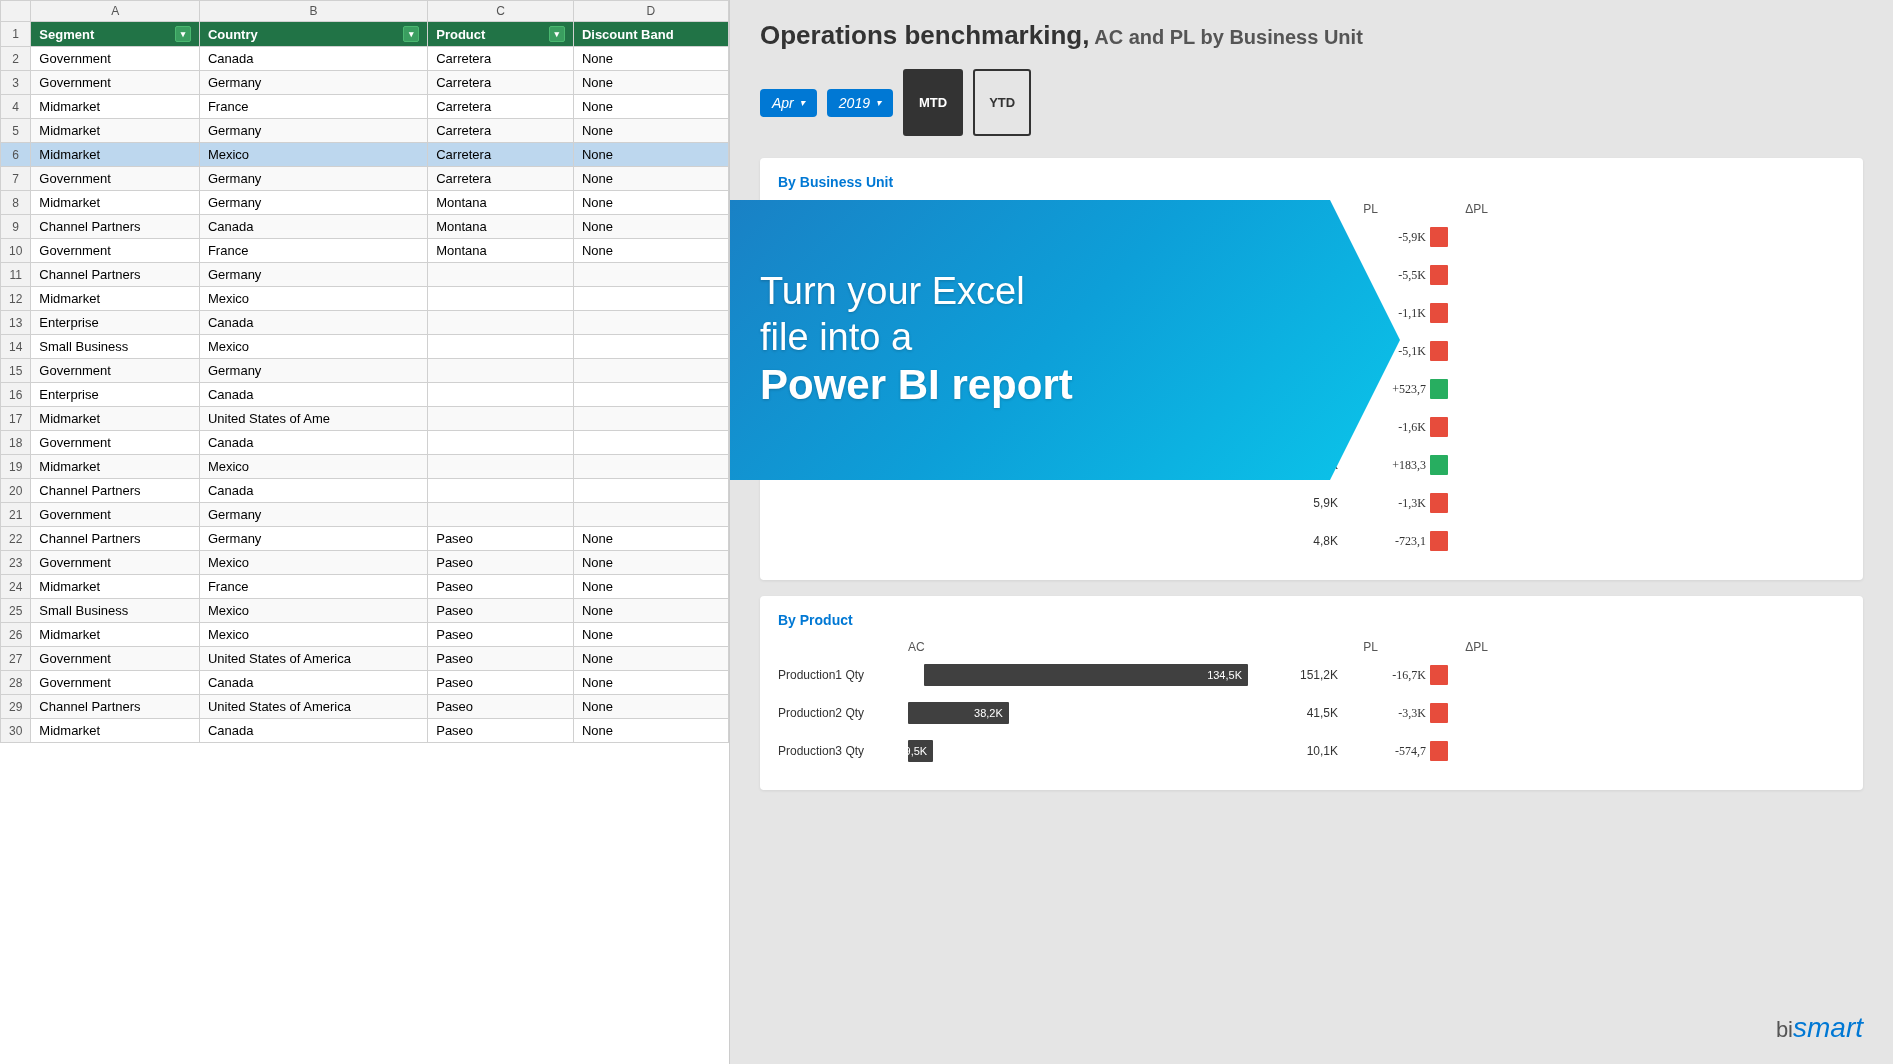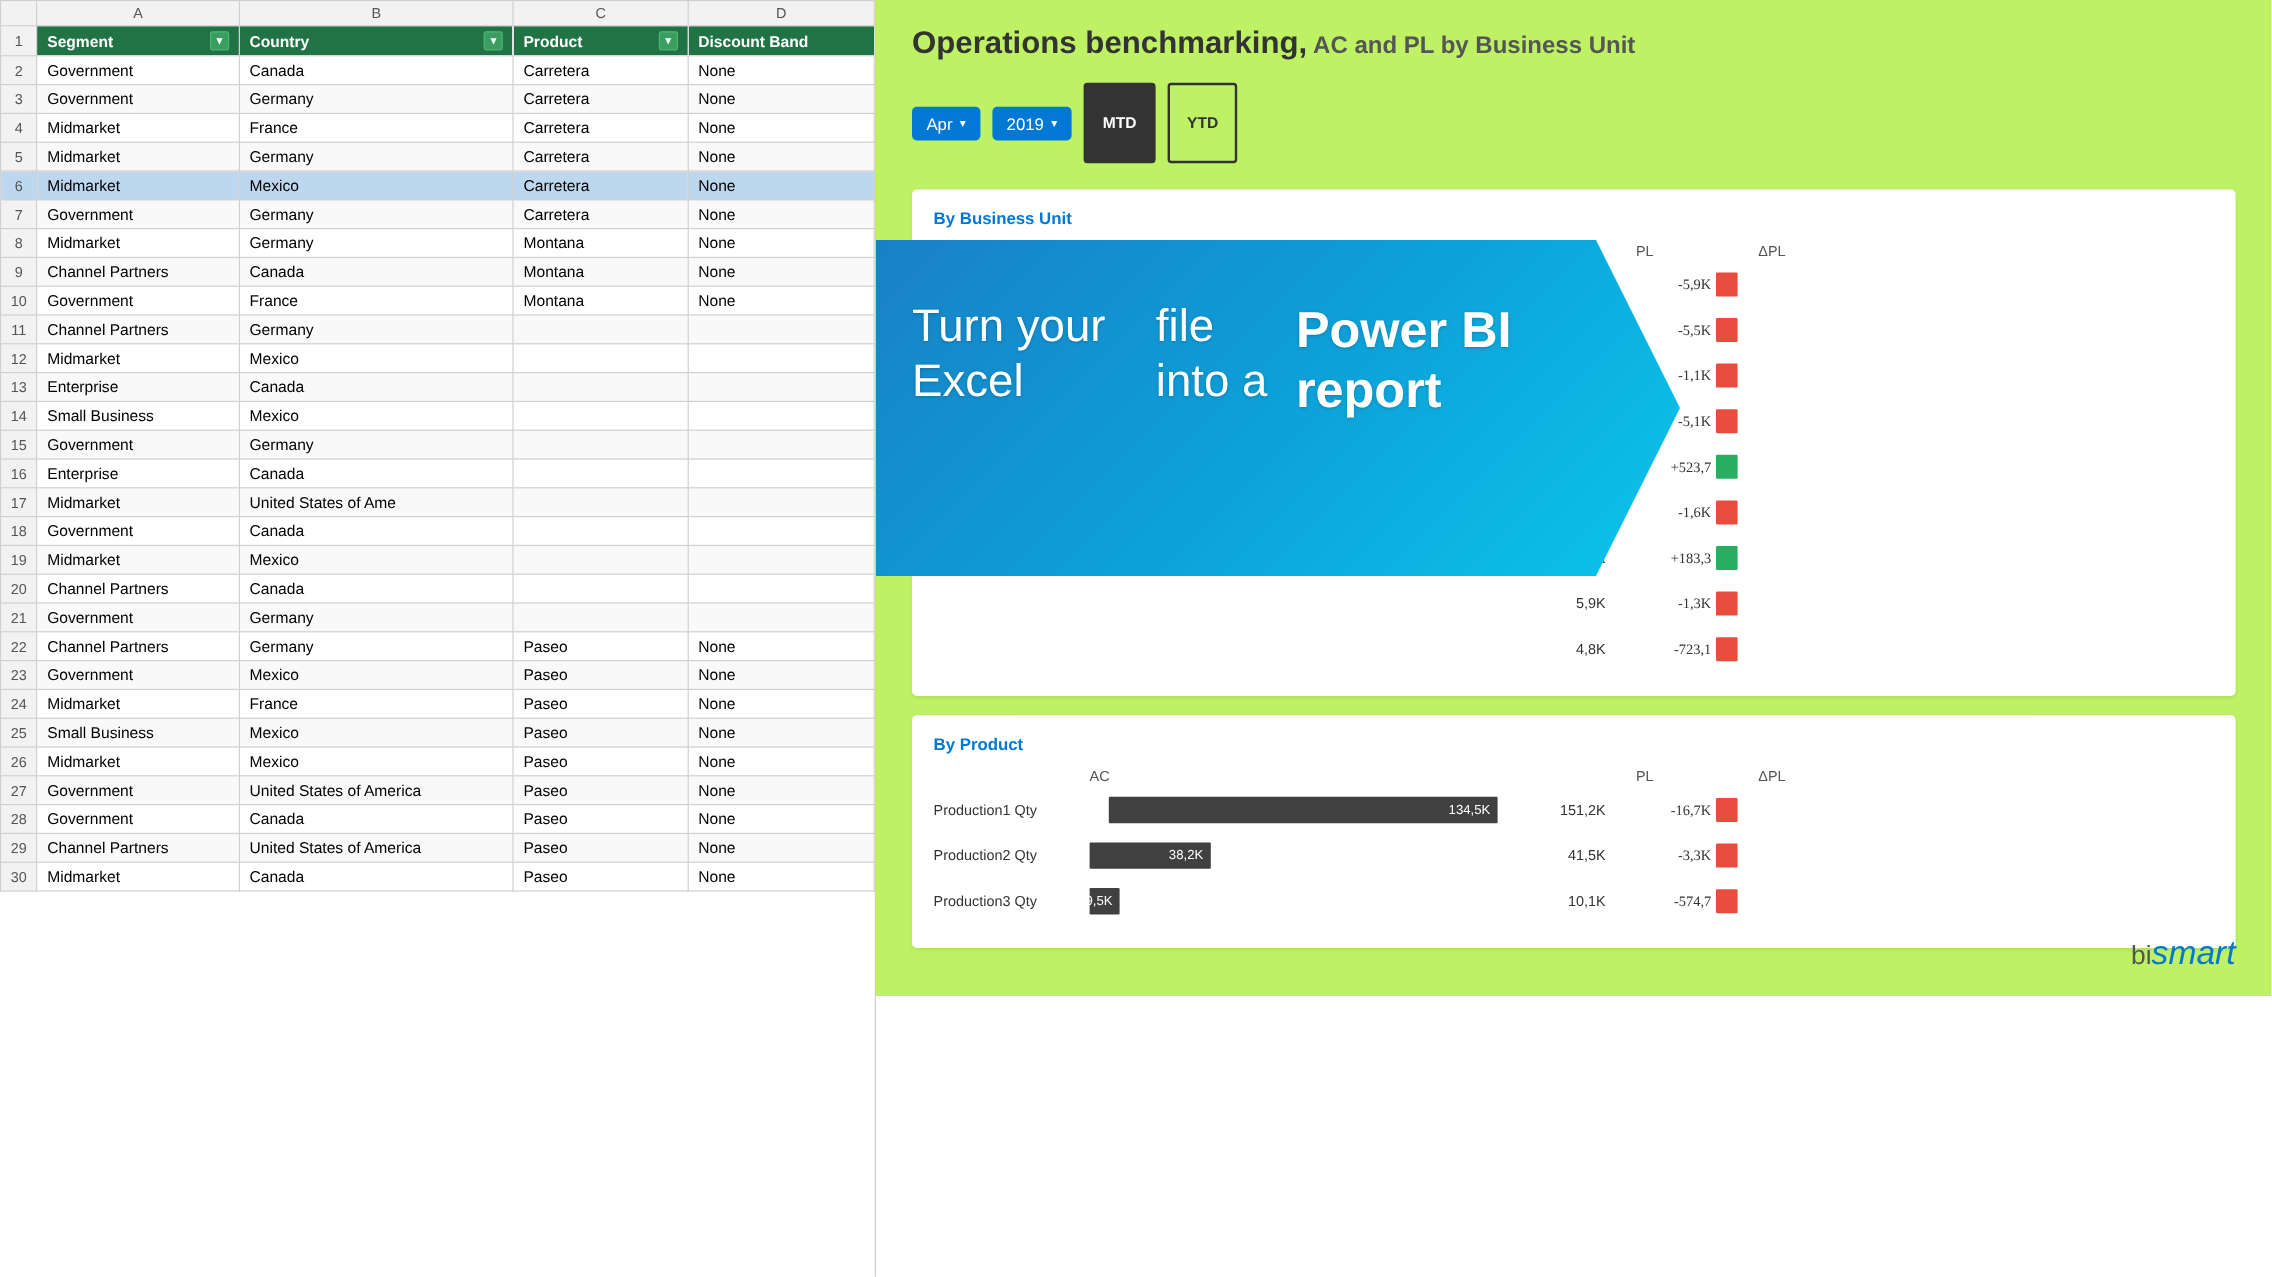--- a/index.html
+++ b/index.html
@@ -95,22 +95,22 @@
     }
 
     
     .excel-table tbody tr:nth-child(even) td:not(.row-num) {
       background: #f9f9f9;
     }
 
     
     .right-panel {
       flex: 1;
-      height: 830px;
-      background: #bef264;
+      height: 1064px;
+      background: #e5e5e5;
       padding: 20px 30px;
       overflow: hidden;
       position: relative;
     }
 
     .report-title {
       font-size: 26px;
       font-weight: 300;
       color: #333;
       margin-bottom: 18px;
@@ -132,20 +132,21 @@
       align-items: center;
       gap: 6px;
       padding: 6px 12px;
       background: #0078d4;
       color: white;
       border: none;
       border-radius: 4px;
       cursor: pointer;
       font-size: 14px;
       font-weight: 500;
+      font-style: italic;
     }
 
     .dropdown-btn .chevron {
       font-size: 10px;
     }
 
     .toggle-btn {
       padding: 24px 14px;
       border: 2px solid #333;
       background: transparent;
@@ -274,21 +275,21 @@
       width: 700px;
       z-index: 10;
     }
 
     .banner-shape {
       background: linear-gradient(135deg, #1a7fc4, #0d9fd8, #0bc5ea);
       clip-path: polygon(0 0, 90% 0, 100% 50%, 90% 100%, 0 100%);
       padding: 50px 80px 50px 60px;
       min-height: 280px;
       display: flex;
-      flex-direction: row;
+      flex-direction: column;
       justify-content: center;
       align-items: flex-start;
     }
 
     .banner-text-light {
       color: white;
       font-size: 38px;
       font-weight: 400;
       line-height: 1.2;
       text-shadow: 0 1px 3px rgba(0,0,0,0.2);

